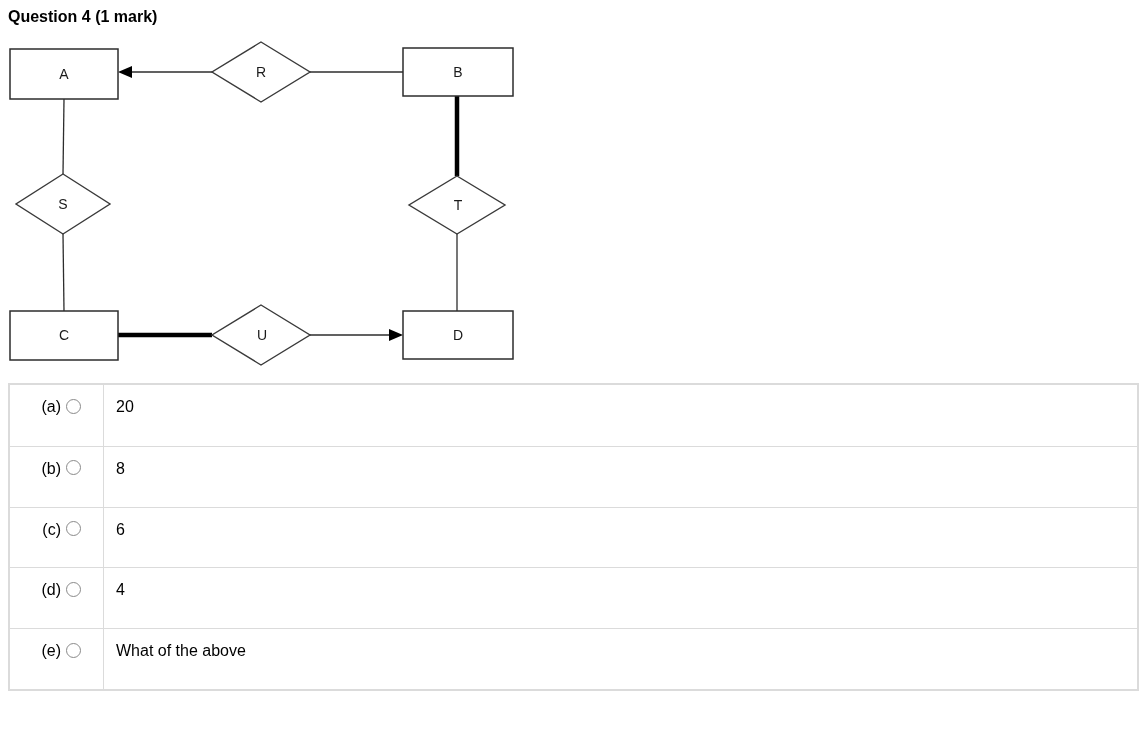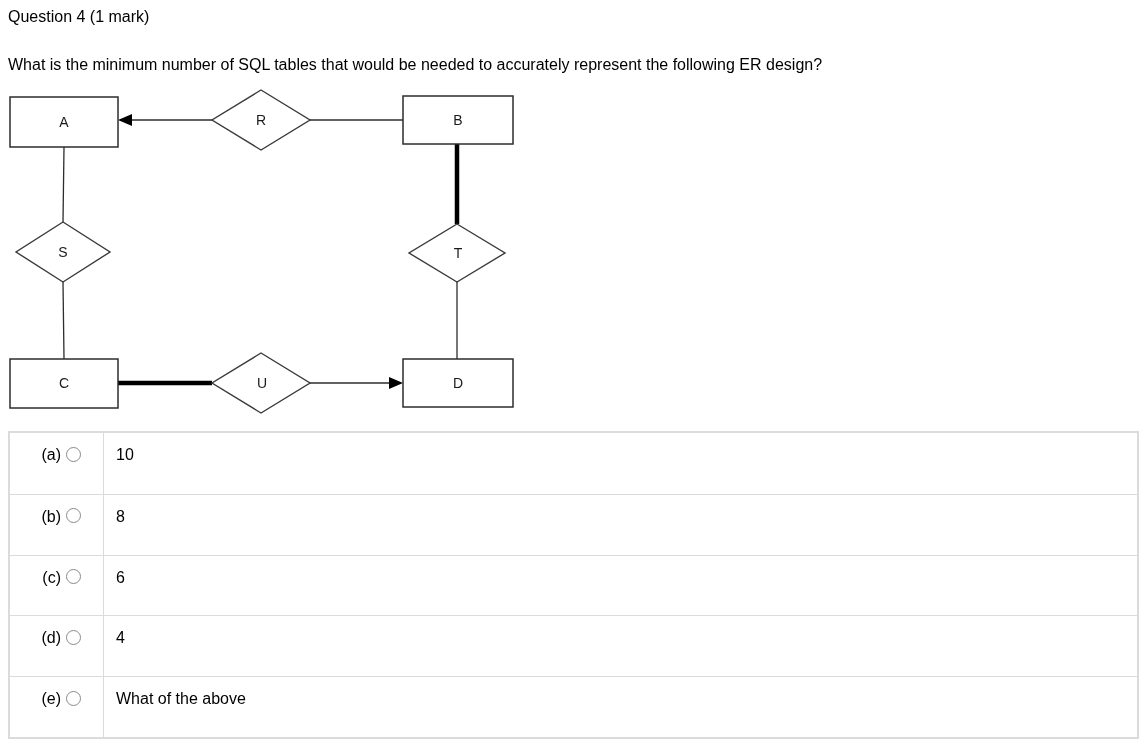--- a/index.html
+++ b/index.html
@@ -7,21 +7,21 @@
     margin: 0;
     padding: 0;
     background: #ffffff;
     font-family: "Liberation Sans", sans-serif;
     color: #000000;
     width: 1148px;
   }
   .page { width: 1148px; height: 752px; overflow: hidden; }
   .q-title {
     font-size: 16px;
-    font-weight: normal;
+    font-weight: bold;
     margin: 8px 12px 0 8px;
     line-height: 18px;
   }
   .q-prompt {
     font-size: 16px;
     font-weight: normal;
     margin: 30px 0 0 8px;
     line-height: 18px;
   }
   svg.er-diagram {
@@ -80,21 +80,20 @@
     line-height: 18px;
   }
 </style>
 </head>
 <body>
 
 <div class="page">
 
   <div class="q-title">Question 4 (1 mark)</div>
 
-  <div class="q-prompt">What is the minimum number of SQL tables that would be needed to accurately represent the following ER design?</div>
 
   <svg class="er-diagram" width="560" height="330" viewBox="0 0 560 330">
 
     <line class="er-line" x1="212" y1="33" x2="128" y2="33"></line>
     <polygon class="er-arrowhead" points="118,33 132,27 132,39"></polygon>
     <line class="er-line" x1="403" y1="33" x2="310" y2="33"></line>
     <line class="er-line" x1="64" y1="60" x2="63" y2="135"></line>
     <line class="er-line" x1="63" y1="195" x2="64" y2="272"></line>
     <line class="er-line-thick" x1="457" y1="57" x2="457" y2="137"></line>
     <line class="er-line" x1="457" y1="195" x2="457" y2="272"></line>
@@ -123,21 +122,21 @@
   </svg>
 
   <div class="quiz-table">
 
     <div class="opt-row">
       <div class="opt-label-cell">
         <span class="opt-key">(a)</span>
         <span class="radio"></span>
       </div>
       <div class="opt-text-cell">
-        <span>10</span>
+        <span>20</span>
       </div>
     </div>
 
     <div class="opt-row">
       <div class="opt-label-cell">
         <span class="opt-key">(b)</span>
         <span class="radio"></span>
       </div>
       <div class="opt-text-cell">
         <span>8</span>

